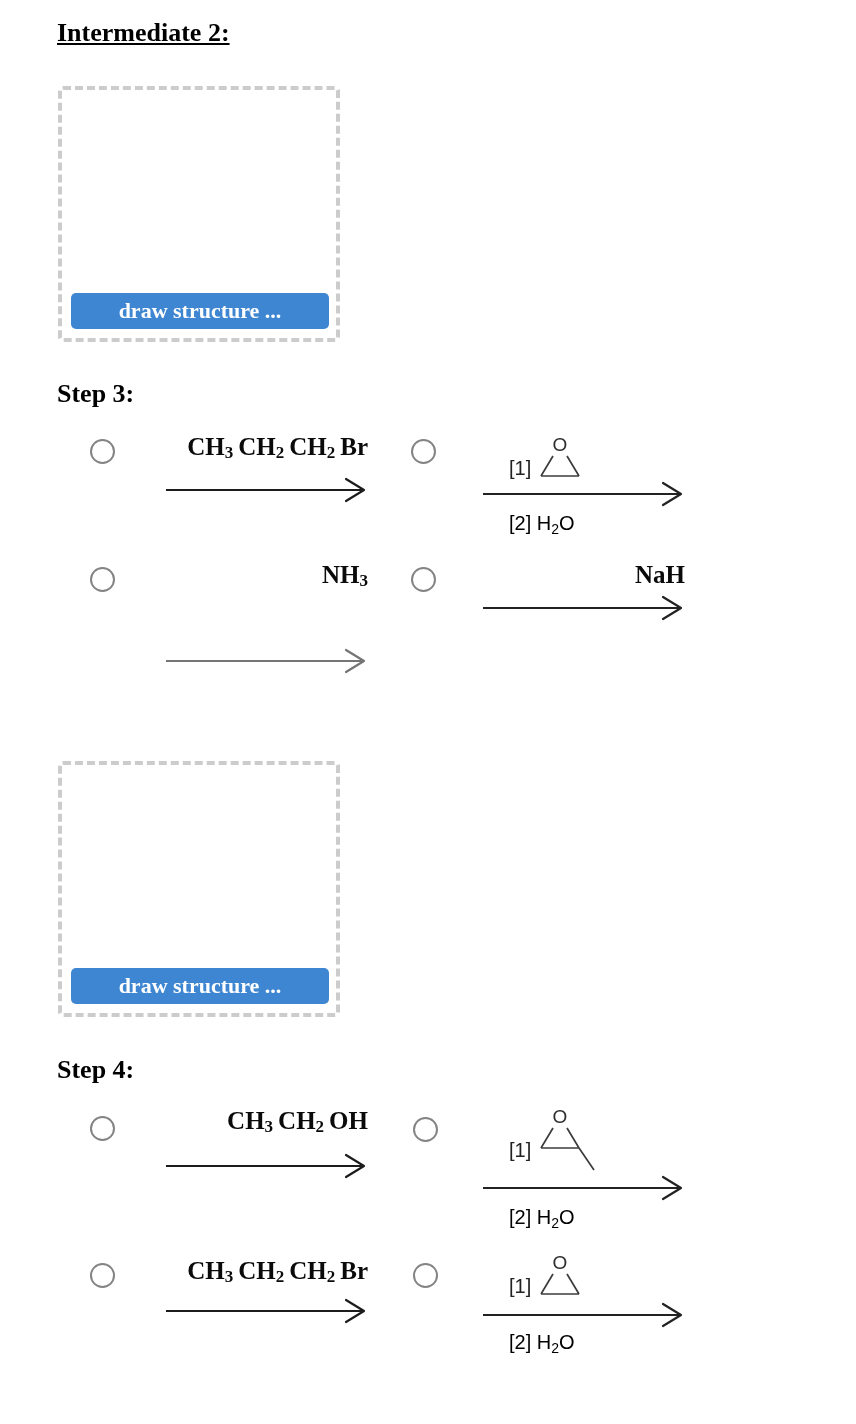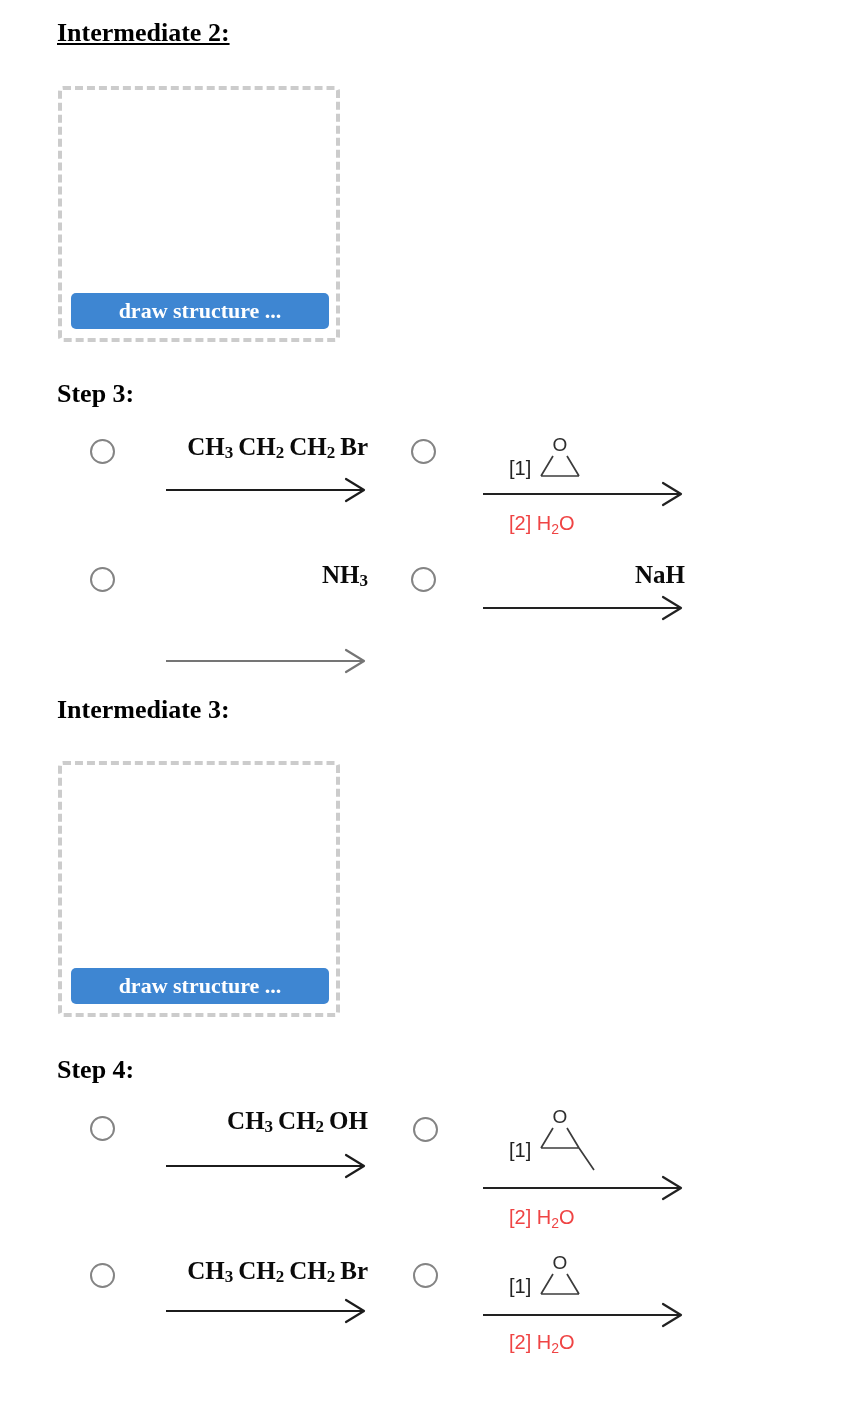--- a/index.html
+++ b/index.html
@@ -17,21 +17,21 @@
              border:2.5px solid #848484;border-radius:50%;background:#ffffff;cursor:pointer;}
   .rxn{position:absolute;display:flex;flex-direction:column;align-items:flex-start;}
   .rxn-center{align-items:flex-end;}
   .formula{font-family:"Liberation Serif",serif;font-weight:bold;font-size:25px;
            line-height:30px;color:#0a0a0a;white-space:nowrap;}
   .formula sub{font-size:0.68em;line-height:0;vertical-align:-0.18em;}
   .reagent-row{display:flex;align-items:flex-end;padding-left:26px;}
   .step1-label{font-family:"Liberation Sans",sans-serif;font-size:20px;line-height:23px;
                color:#222;margin-right:7px;white-space:nowrap;}
   .below-label{font-family:"Liberation Sans",sans-serif;font-size:20px;line-height:24px;
-               color:#ef4444;padding-left:26px;white-space:nowrap;}
+               color:#000000;padding-left:26px;white-space:nowrap;}
   .below-label sub{font-size:0.7em;line-height:0;vertical-align:-0.25em;}
   .arrow-svg{display:block;}
   .epoxide-svg{display:block;}
   .epoxide-svg text{font-family:"Liberation Sans",sans-serif;}
 </style>
 </head>
 <body>
 
 <div class="page">
 
@@ -79,21 +79,20 @@
 
   <span class="opt-radio" style="left:411px;top:567px;"></span>
   <div class="rxn rxn-center" style="left:483px;top:560px;width:202px;">
     <div class="formula"><span>NaH</span></div>
     <svg class="arrow-svg" style="margin-top:5px;" width="202" height="26" viewBox="0 0 202 26">
       <path d="M0 13 H 196" fill="none" stroke-width="2" stroke="#222222"></path>
       <path d="M180 2 L198 13 L180 24" fill="none" stroke-width="2.2" stroke-linecap="round" stroke-linejoin="round" stroke="#222222"></path>
     </svg>
   </div>
 
-  <div class="heading" style="top:695px;">Intermediate 3:</div>
 
   <div class="drawbox" style="top:761px;">
     <button class="draw-btn">draw structure ...</button>
   </div>
 
   <div class="heading" style="top:1055px;">Step 4:</div>
 
   <span class="opt-radio" style="left:90px;top:1116px;"></span>
   <div class="rxn rxn-center" style="left:166px;top:1106px;width:202px;">
     <div class="formula"><span>CH</span><sub>3</sub><span> CH</span><sub>2</sub><span> OH</span></div>

